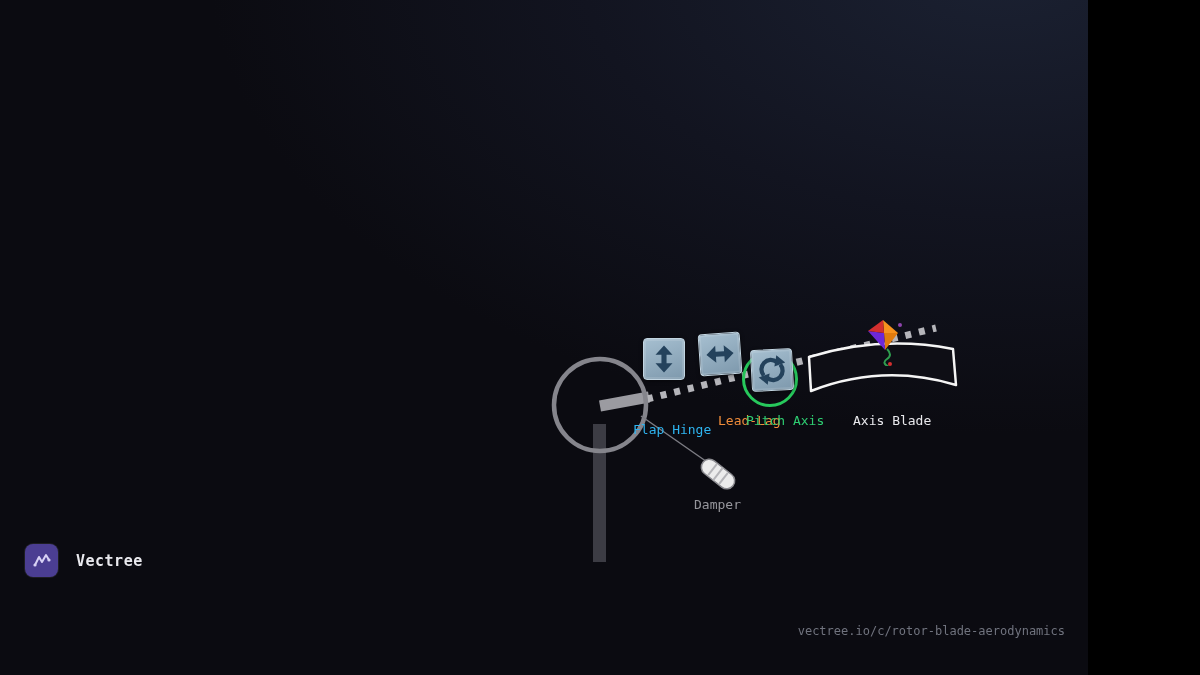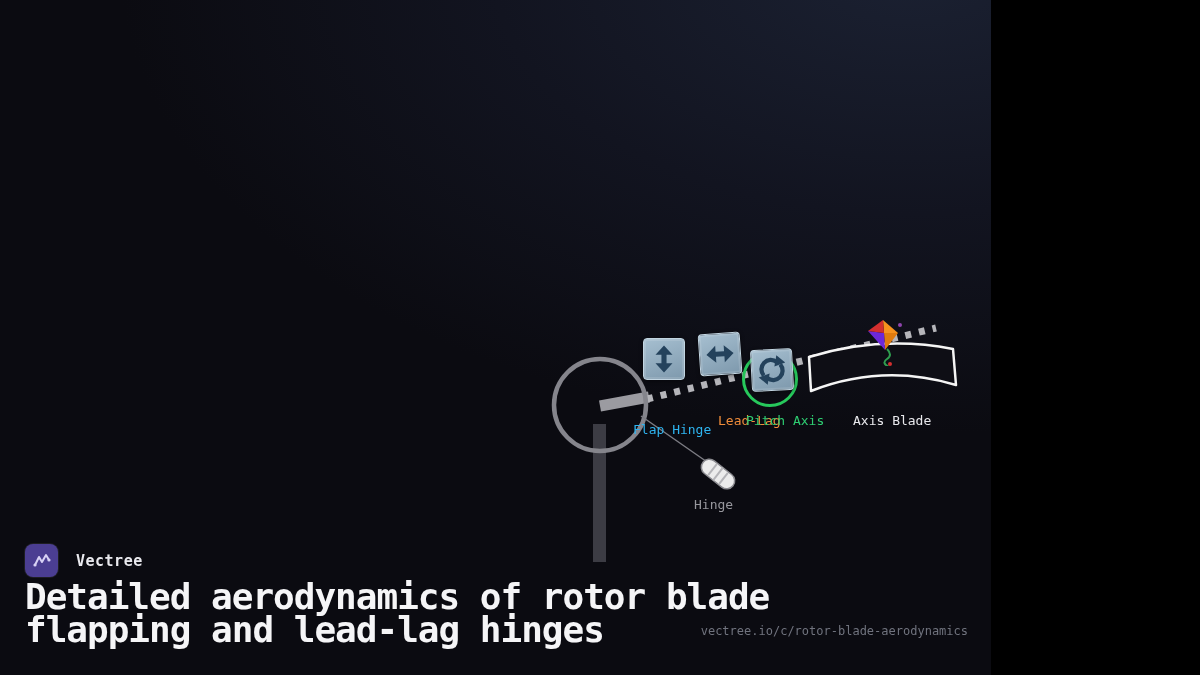--- a/index.html
+++ b/index.html
@@ -1,17 +1,17 @@
 <!DOCTYPE html>
 <html><head>
 <meta charset="utf-8">
 <style>
   html,body{margin:0;padding:0;background:#000;}
   .stage{
-    position:relative;width:991px;height:675px;overflow:hidden;
+    position:relative;width:1088px;height:675px;overflow:hidden;
     background:
       radial-gradient(1100px 650px at 92% -5%, #1b2132 0%, #121420 38%, #0b0b11 72%),
       #0b0b11;
     font-family:"DejaVu Sans Mono", monospace;
   }
   
   .diagram-svg{position:absolute;left:0;top:0;width:1200px;height:675px;}
   .icon-btn{
     position:absolute;width:40px;height:40px;border-radius:4px;
     background:linear-gradient(160deg,#a6bfd0 0%,#7e99ad 100%);
@@ -105,33 +105,29 @@
       <path d="M24,31 q6,6 0,10 q-6,4 2,8" fill="none" stroke="#2f9e4f" stroke-width="2"></path>
       <circle cx="27" cy="46" r="2" fill="#d32f2f"></circle>
       <circle cx="37" cy="7" r="2" fill="#8e44ad"></circle>
     </svg>
   </div>
 
   <span class="dlabel" style="left: 633px; top: 422px; color: rgb(46, 180, 240);">Flap Hinge</span>
   <span class="dlabel" style="left: 718px; top: 413px; color: rgb(240, 140, 58);">Lead-Lag</span>
   <span class="dlabel" style="left: 746px; top: 413px; color: rgb(46, 204, 113);">Pitch Axis</span>
   <span class="dlabel" style="left: 853px; top: 413px; color: rgb(232, 232, 236);">Axis Blade</span>
-  <span class="dlabel" style="left: 694px; top: 497px; color: rgb(151, 151, 157);">Hinge</span>
+  <span class="dlabel" style="left: 694px; top: 497px; color: rgb(151, 151, 157);">Damper</span>
 
   <div class="brand-row">
     <div class="brand-logo">
       <svg width="20" height="20" viewBox="0 0 20 20">
         <polyline points="3,14 7,6 10,11 14,4 17,9" fill="none" stroke="#d8d2f5" stroke-width="2" stroke-linecap="round" stroke-linejoin="round"></polyline>
         <circle cx="3" cy="14" r="1.6" fill="#d8d2f5"></circle>
         <circle cx="17" cy="9" r="1.6" fill="#d8d2f5"></circle>
       </svg>
     </div>
     <span class="brand-name">Vectree</span>
   </div>
 
-  <div class="title">
-    <div>Detailed aerodynamics of rotor blade</div>
-    <div>flapping and lead-lag hinges</div>
-  </div>
 
   <div class="url">vectree.io/c/rotor-blade-aerodynamics</div>
 
 </div>
 
 </body></html>

